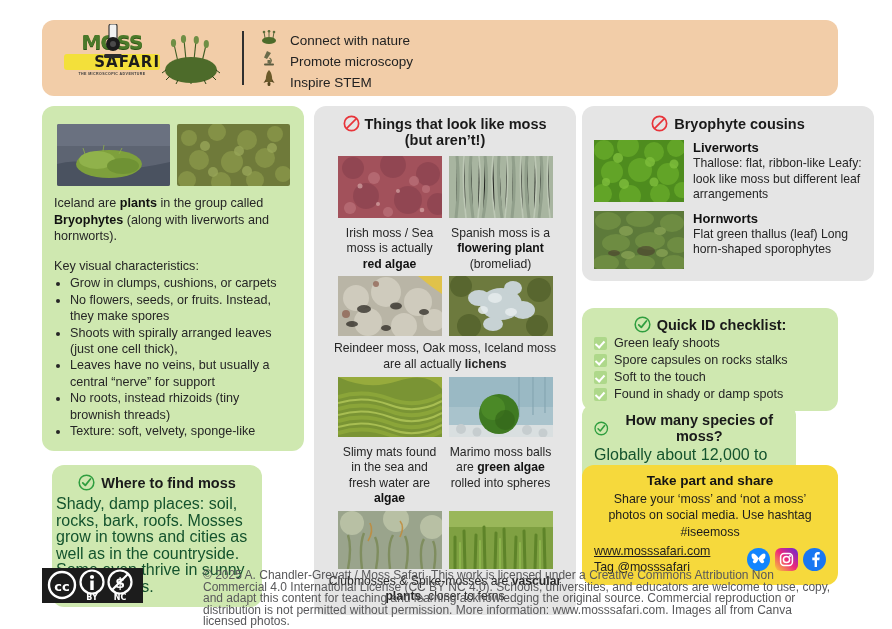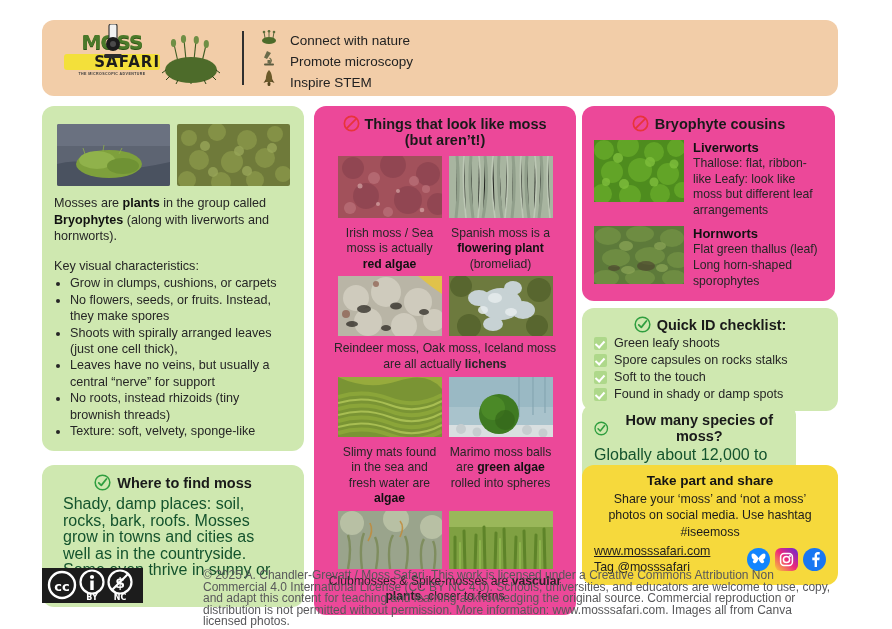--- a/index.html
+++ b/index.html
@@ -40,51 +40,51 @@
   .head-div { width: 2px; height: 54px; background: #2f2f2f; margin: 0 14px; flex:0 0 auto;}
   .head-list { margin-right: 26px; flex:0 0 auto;}
   .head-row { display: flex; align-items: flex-end; height: 21px; }
   .head-row .ic { width: 22px; text-align: center; margin-right: 10px; font-size: 14px; }
   .head-row .tx { font-size: 13.5px; color: #222; }
 
   
   .col { position: absolute; }
   .panel { border-radius: 12px; }
   .green { background: #cfe8b0; }
-  .peach { background: #ec4899; }
+  .peach { background: #e5e5e5; }
   .yellow { background: #f6d93c; }
 
   .p-title { font-weight: bold; font-size: 14.5px; color: #1a1a1a; text-align: center; display:flex; align-items:center; justify-content:center; gap:6px;}
   .p-title.two { display:block; }
 
   .tick { display:inline-block; width:17px; height:17px; vertical-align:-3px;}
   .noentry { display:inline-block; width:17px; height:17px; vertical-align:-3px;}
 
   
   #left { left: 42px; top: 106px; width: 262px; }
   #leftpanel { padding: 10px 12px 12px; }
   .imgs2 { display: flex; gap: 7px; margin-top: 8px; justify-content:center; }
   .ph { border-radius: 2px; }
   .body-txt { font-size: 12.6px; color: #262626; line-height: 16.6px; margin-top: 9px; }
   .body-txt b { color:#111; }
   ul.kv { margin: 0 0 0 16px; padding: 0; }
   ul.kv li { font-size: 12.6px; color: #262626; line-height: 16.4px; margin-bottom: 0px; }
-  #wherepanel { position:absolute; left:42px; top:465px; width:262px; padding: 9px 21px 11px; }
+  #wherepanel { position:absolute; left:52px; top:465px; width:210px; padding: 9px 4px 11px; }
   .center-txt { font-size: 16px; color:#14532d; line-height:16.6px; text-align:left; margin-top:5px;}
 
   
   #mid { left: 314px; top: 106px; width: 262px; padding: 9px 10px 11px; }
   .mid-grid { display:flex; gap: 7px; justify-content:center; margin-top:8px;}
   .mid-cap { font-size: 12.2px; color:#262626; line-height: 15.4px; text-align:center; margin-top:4px;}
   .mid-cap b { color:#111; }
   .mid-wide-cap { font-size:12.2px; color:#262626; line-height:15.4px; text-align:center; margin-top:5px;}
   .mid-col { width: 104px; }
 
   
-  #bryo { position:absolute; left: 582px; top:106px; width: 253px; padding: 9px 12px 12px; }
+  #bryo { position:absolute; left: 582px; top:106px; width: 292px; padding: 9px 12px 12px; }
   .bry-row { display:flex; gap:9px; margin-top:8px; }
   .bry-txt h4 { font-size: 13px; color:#111; margin-bottom:1px;}
   .bry-txt p { font-size: 12.2px; color:#262626; line-height: 15.6px; }
   #quick { position:absolute; left:582px; top:308px; width:256px; padding: 8px 12px 10px; }
   .chk-row { display:flex; align-items:center; gap:7px; margin-top:3px; }
   .chkbox { width:13px; height:13px; background:#aed88a; border-radius:2px; position:relative; flex:0 0 auto;}
   .chkbox:after { content:""; position:absolute; left:3px; top:2px; width:4px; height:7px; border:solid #fff; border-width:0 2px 2px 0; transform:rotate(42deg); }
   .chk-txt { font-size:12.6px; color:#262626; }
   #species { position:absolute; left:582px; top:404px; width:214px; padding:8px 12px 11px; }
   #share { position:absolute; left:582px; top:465px; width:256px; padding:8px 12px 10px; }
@@ -223,21 +223,21 @@
               <circle cx="28" cy="22" r="5"></circle>
               <circle cx="62" cy="27" r="5"></circle>
               <circle cx="95" cy="24" r="5"></circle>
               <circle cx="36" cy="48" r="5"></circle>
               <circle cx="70" cy="47" r="5"></circle>
             </g>
         </svg>
       </div>
 
       <div class="body-txt">
-        <span>Mosses are </span><b>plants</b><span> in the group called </span><b>Bryophytes</b><span> (along with liverworts and hornworts).</span>
+        <span>Iceland are </span><b>plants</b><span> in the group called </span><b>Bryophytes</b><span> (along with liverworts and hornworts).</span>
       </div>
 
       <div class="body-txt" style="margin-top:13px;margin-bottom:1px;">Key visual characteristics:</div>
       <ul class="kv">
         <li>Grow in clumps, cushions, or carpets</li>
         <li>No flowers, seeds, or fruits. Instead, they make spores</li>
         <li>Shoots with spirally arranged leaves (just one cell thick),</li>
         <li>Leaves have no veins, but usually a central “nerve” for support</li>
         <li>No roots, instead rhizoids (tiny brownish threads)</li>
         <li>Texture: soft, velvety, sponge-like</li>

